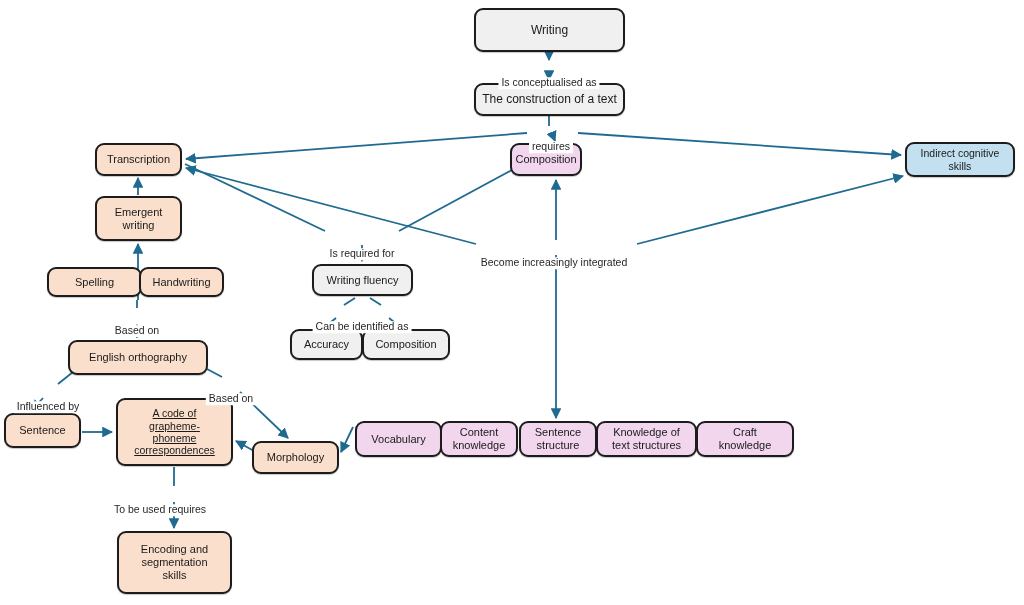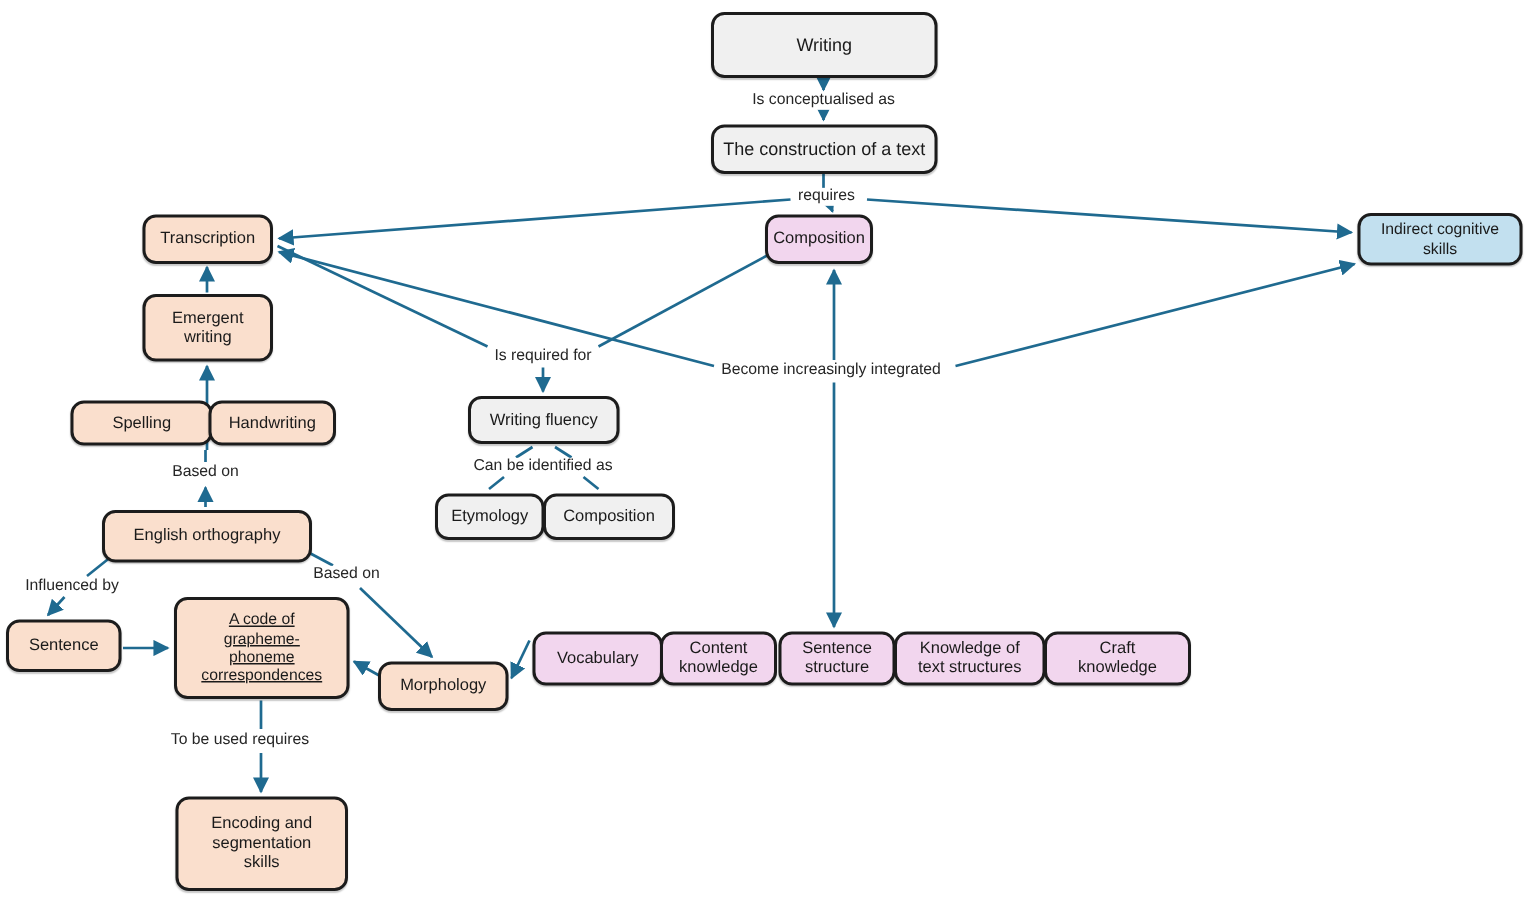--- a/index.html
+++ b/index.html
@@ -44,20 +44,21 @@
   .edge-label{
     position:absolute;
     z-index:4;
     background:#ffffff;
     color:#262626;
     font-size:10.5px;
     line-height:1.1;
     white-space:nowrap;
     padding:0 3px;
     transform:translate(-50%,-50%);
+    margin-top:16px;
   }
 </style>
 </head>
 <body>
 
 <div id="canvas">
 
   <svg id="edge-layer" viewBox="0 0 1024 605" width="1024" height="605" xmlns="http://www.w3.org/2000/svg">
     <defs>
       <marker id="arw" viewBox="0 0 10 10" refX="9" refY="5" markerWidth="6" markerHeight="6" orient="auto-start-reverse">
@@ -161,21 +162,21 @@
       </div>
       <div class="node n-peach" style="left: 117px; top: 531px; width: 115px; height: 63px; font-size: 11px;">
         <span>Encoding and
 segmentation
 skills</span>
       </div>
       <div class="node n-grey" style="left: 312px; top: 264px; width: 101px; height: 32px; font-size: 11px;">
         <span>Writing fluency</span>
       </div>
       <div class="node n-grey" style="left: 290px; top: 329px; width: 73px; height: 31px; font-size: 11px;">
-        <span>Etymology</span>
+        <span>Accuracy</span>
       </div>
       <div class="node n-grey" style="left: 362px; top: 329px; width: 88px; height: 31px; font-size: 11px;">
         <span>Composition</span>
       </div>
       <div class="node n-pink" style="left: 355px; top: 421px; width: 87px; height: 36px; font-size: 11px;">
         <span>Vocabulary</span>
       </div>
       <div class="node n-pink" style="left: 440px; top: 421px; width: 78px; height: 36px; font-size: 11px;">
         <span>Content
 knowledge</span>

